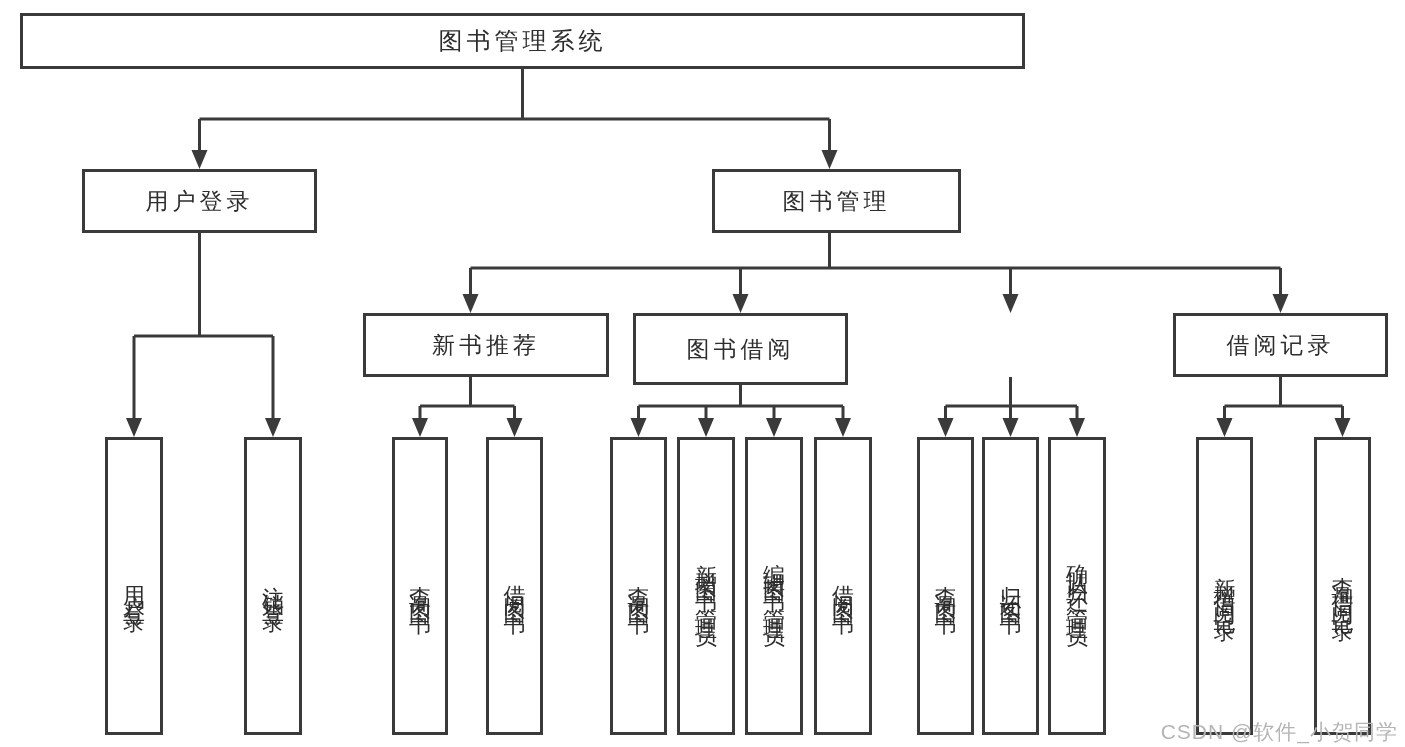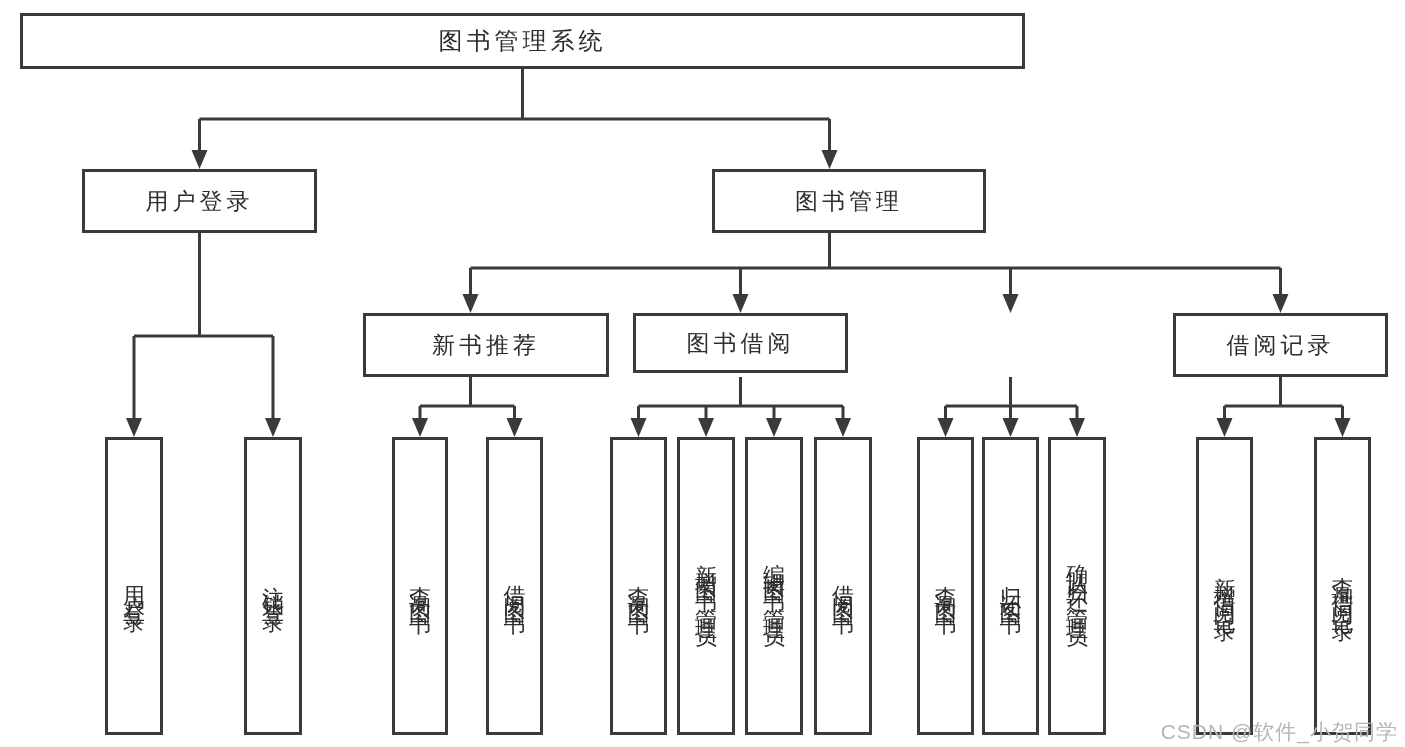--- a/index.html
+++ b/index.html
@@ -110,24 +110,24 @@
       <polygon points="1002.5,418 1018.5,418 1010.5,437"></polygon>
       <polygon points="1069,418 1085,418 1077,437"></polygon>
       <polygon points="1216.5,418 1232.5,418 1224.5,437"></polygon>
       <polygon points="1334.5,418 1350.5,418 1342.5,437"></polygon>
     </g>
   </svg>
 
   <div class="node h-node root-node" style="left:20px;top:13px;width:1005px;height:56px">图书管理系统</div>
 
   <div class="node h-node" style="left:82px;top:169px;width:235px;height:64px">用户登录</div>
-  <div class="node h-node" style="left:712px;top:169px;width:274px;height:64px">图书管理</div>
+  <div class="node h-node" style="left:712px;top:169px;width:249px;height:64px">图书管理</div>
 
   <div class="node h-node" style="left:363px;top:313px;width:246px;height:64px">新书推荐</div>
-  <div class="node h-node" style="left:633px;top:313px;width:215px;height:60px">图书借阅</div>
+  <div class="node h-node" style="left:633px;top:313px;width:215px;height:72px">图书借阅</div>
   <div class="node h-node" style="left:1173px;top:313px;width:215px;height:64px">借阅记录</div>
 
   <div class="node v-node" style="left:105px;top:437px;width:58px;height:298px">用户登录</div>
   <div class="node v-node" style="left:244px;top:437px;width:58px;height:298px">注销登录</div>
 
   <div class="node v-node" style="left:392px;top:437px;width:56px;height:298px">查询图书</div>
   <div class="node v-node" style="left:486px;top:437px;width:57px;height:298px">借阅图书</div>
 
   <div class="node v-node" style="left:610px;top:437px;width:57px;height:298px">查询图书</div>
   <div class="node v-node" style="left:677px;top:437px;width:58px;height:298px">新增图书（管理员）</div>

